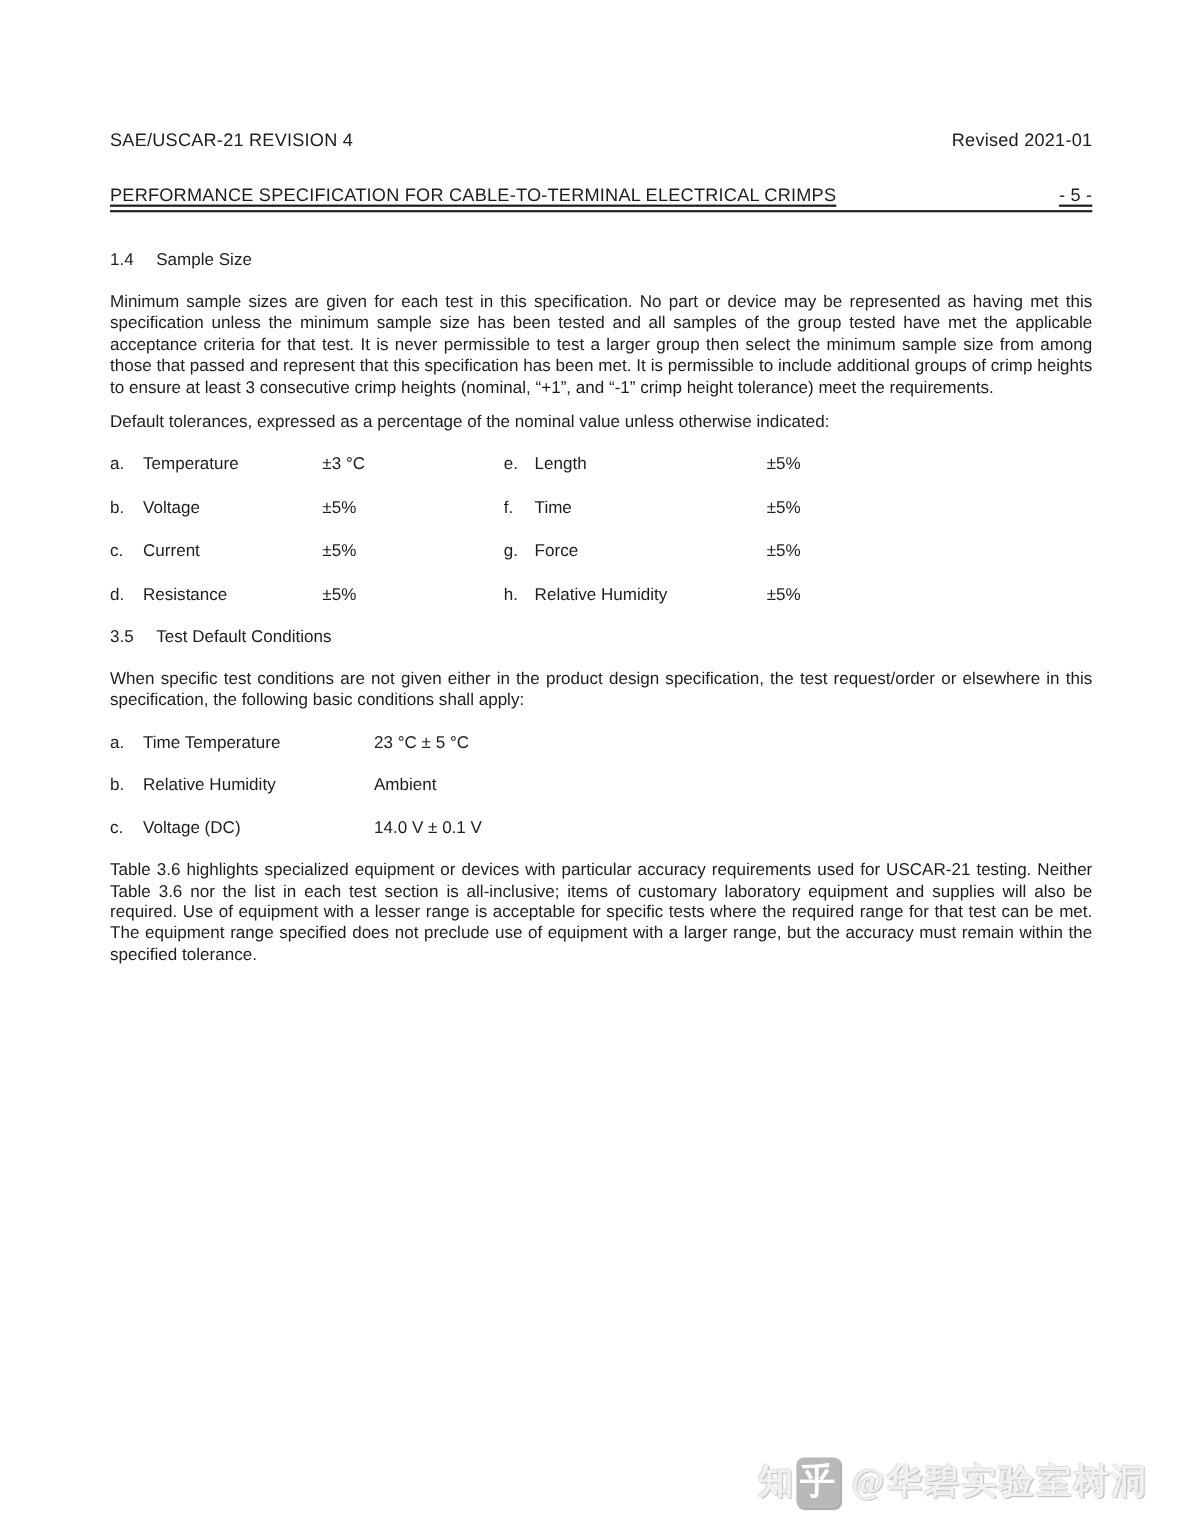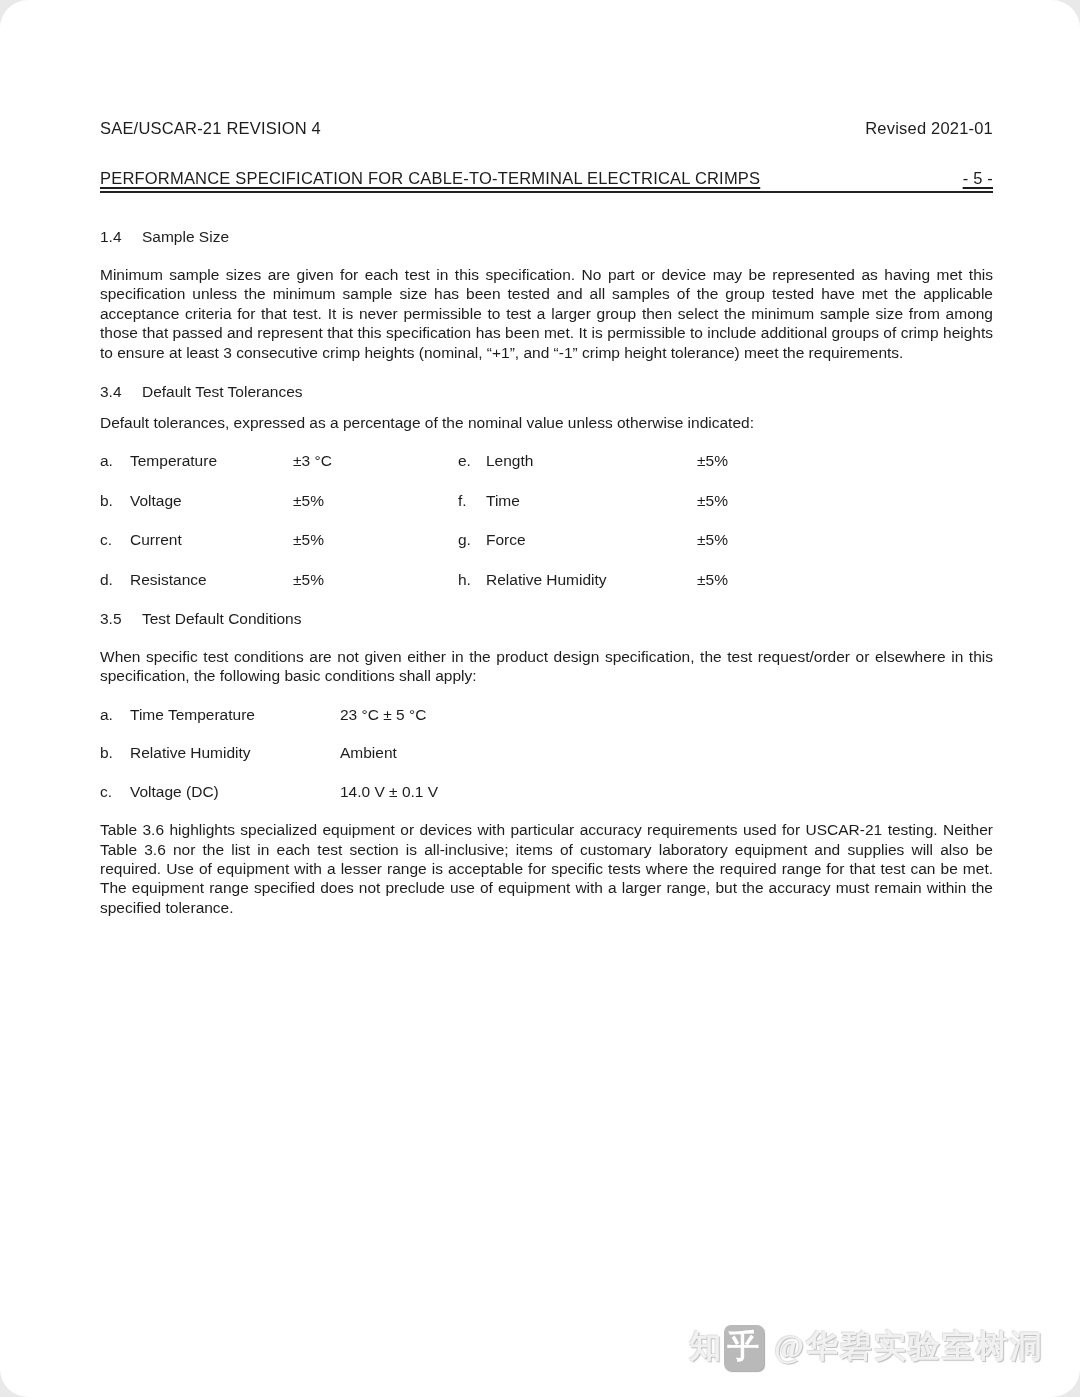--- a/index.html
+++ b/index.html
@@ -5,21 +5,20 @@
   html, body { margin: 0; padding: 0; background: #e9e9e9; }
   .page {
     position: relative;
     width: 1080px;
     height: 1397px;
     background: #ffffff;
     font-family: "Liberation Sans", "DejaVu Sans", sans-serif;
     color: #1d1d1d;
     overflow: hidden;
     margin: 0 auto;
-    border-radius: 28px;
   }
   .content {
     position: absolute;
     left: 100px;
     top: 118px;
     width: 893px;
   }
   
   .hrow {
     display: flex;
@@ -112,23 +111,20 @@
         <span>PERFORMANCE SPECIFICATION FOR CABLE-TO-TERMINAL ELECTRICAL CRIMPS</span>
         <span>- 5 -</span>
       </div>
     </header>
 
     <div class="section-heading">
       <span class="sec-num">1.4</span><span class="sec-title">Sample Size</span>
     </div>
     <p class="body">Minimum sample sizes are given for each test in this specification. No part or device may be represented as having met this specification unless the minimum sample size has been tested and all samples of the group tested have met the applicable acceptance criteria for that test. It is never permissible to test a larger group then select the minimum sample size from among those that passed and represent that this specification has been met. It is permissible to include additional groups of crimp heights to ensure at least 3 consecutive crimp heights (nominal, “+1”, and “-1” crimp height tolerance) meet the requirements.</p>
 
-    <div class="section-heading tight">
-      <span class="sec-num">3.4</span><span class="sec-title">Default Test Tolerances</span>
-    </div>
     <p class="body nojust">Default tolerances, expressed as a percentage of the nominal value unless otherwise indicated:</p>
 
     <div class="tol-grid">
       <div class="tol-row">
         <div class="tol-cell left">
           <span class="li-letter">a.</span>
           <span class="li-label">Temperature</span>
           <span class="li-value">±3 °C</span>
         </div>
         <div class="tol-cell right">

